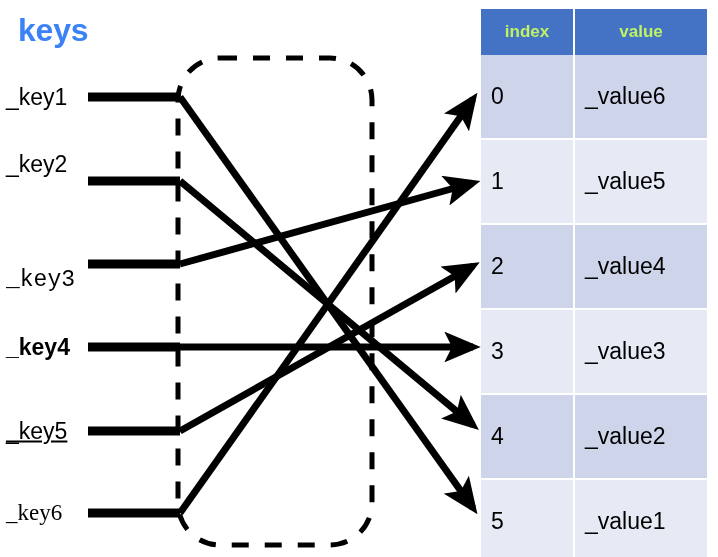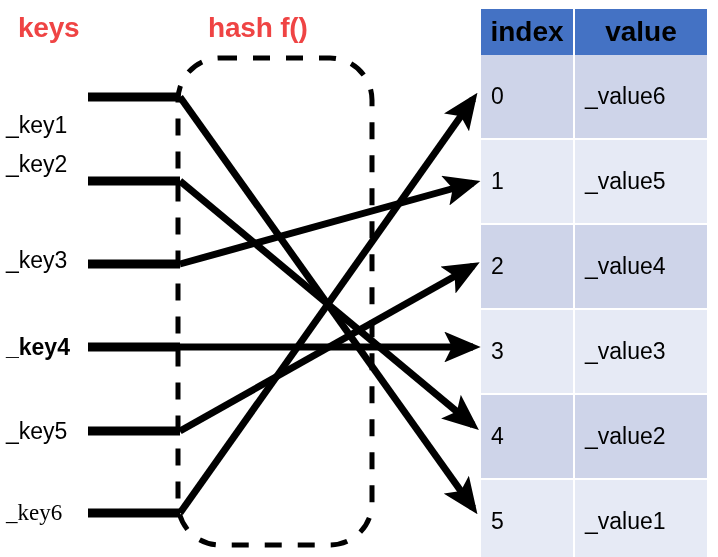--- a/index.html
+++ b/index.html
@@ -17,24 +17,24 @@
   }
   #stage {
     position: absolute;
     left: 0; top: 0;
     width: 718px;
     height: 557px;
   }
   .title {
     position: absolute;
     font-weight: bold;
-    font-size: 28px;
+    font-size: 32px;
     letter-spacing: -0.2px;
     white-space: nowrap;
-    color: #ef4444;
+    color: #3b82f6;
   }
   #title-keys { left: 18px; top: 12px; }
   #title-hash { left: 208px; top: 12px; }
 
   .key-label {
     position: absolute;
     font-size: 23px;
     white-space: nowrap;
     color: #000;
     left: 6px;
@@ -55,22 +55,22 @@
     left: 481px;
     top: 9px;
     width: 224px;
     border-collapse: separate;
     border-spacing: 0;
     table-layout: fixed;
   }
   #hash-table th {
     height: 46px;
     background: #4472c4;
-    color: #000000;
-    font-size: 28px;
+    color: #bef264;
+    font-size: 17px;
     font-weight: bold;
     text-align: center;
     padding: 0;
     border-right: 2px solid #ffffff;
   }
   #hash-table th:last-child { border-right: none; }
   #hash-table td {
     height: 83px;
     font-size: 23px;
     padding: 0 0 0 10px;
@@ -87,28 +87,27 @@
   #hash-table td.col-value { width: 132px; margin-left: 44px; }
   #hash-table th.col-index { width: 92px; }
   #hash-table th.col-value { width: 132px; }
 </style>
 </head>
 <body>
 
 <div id="stage">
 
   <div class="title" id="title-keys">keys</div>
-  <div class="title" id="title-hash">hash f()</div>
 
   <div id="key-labels">
-      <div class="key-label" style="top: 97px; margin-top: 28px;">_key1</div>
+      <div class="key-label" style="top: 97px;">_key1</div>
       <div class="key-label" style="top: 164px;">_key2</div>
-      <div class="key-label" style="top: 260px;">_key3</div>
+      <div class="key-label" style="top: 280px; font-family: Liberation Mono, monospace;">_key3</div>
       <div class="key-label" style="top: 347px; font-weight: bold;">_key4</div>
-      <div class="key-label" style="top: 431px;">_key5</div>
+      <div class="key-label" style="top: 431px; text-decoration: underline;">_key5</div>
       <div class="key-label" style="top: 513px; font-family: Liberation Serif, serif;">_key6</div>
     </div>
 
   <svg id="wires" viewBox="0 0 718 557" xmlns="http://www.w3.org/2000/svg">
     <defs>
       <marker id="arrowhead" markerWidth="5.2" markerHeight="4.4" refX="4.1" refY="2.2" orient="auto" markerUnits="strokeWidth">
         <path d="M0,0 L5.2,2.2 L0,4.4 L1.1,2.2 Z" fill="#000000"></path>
       </marker>
     </defs>
 

